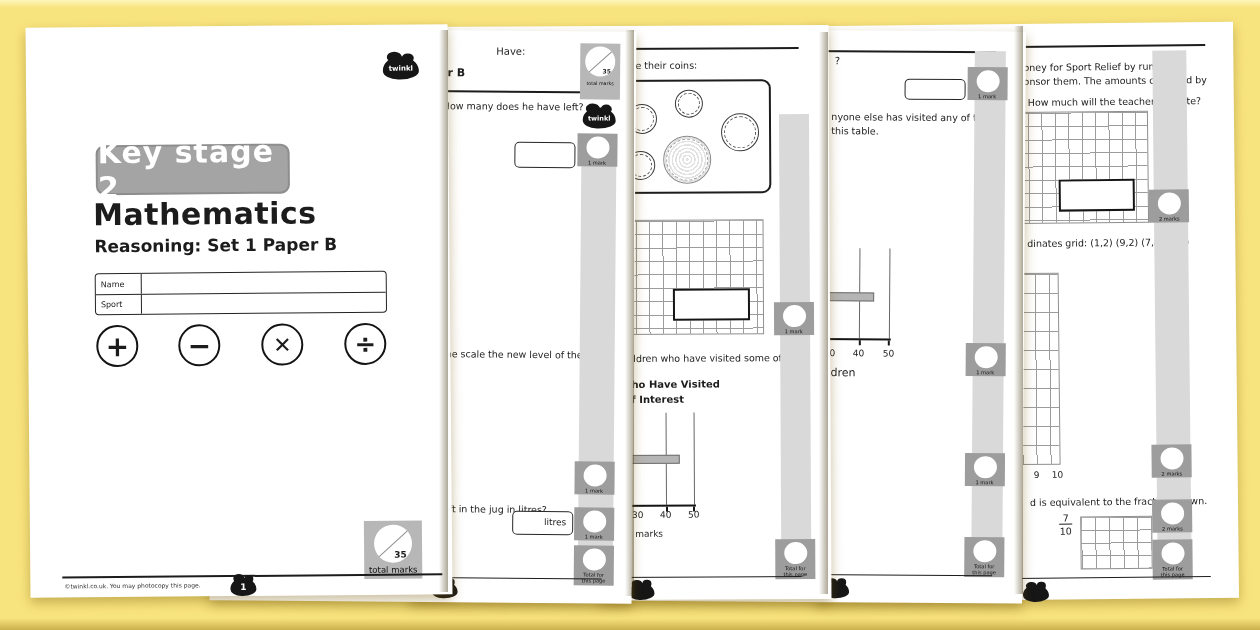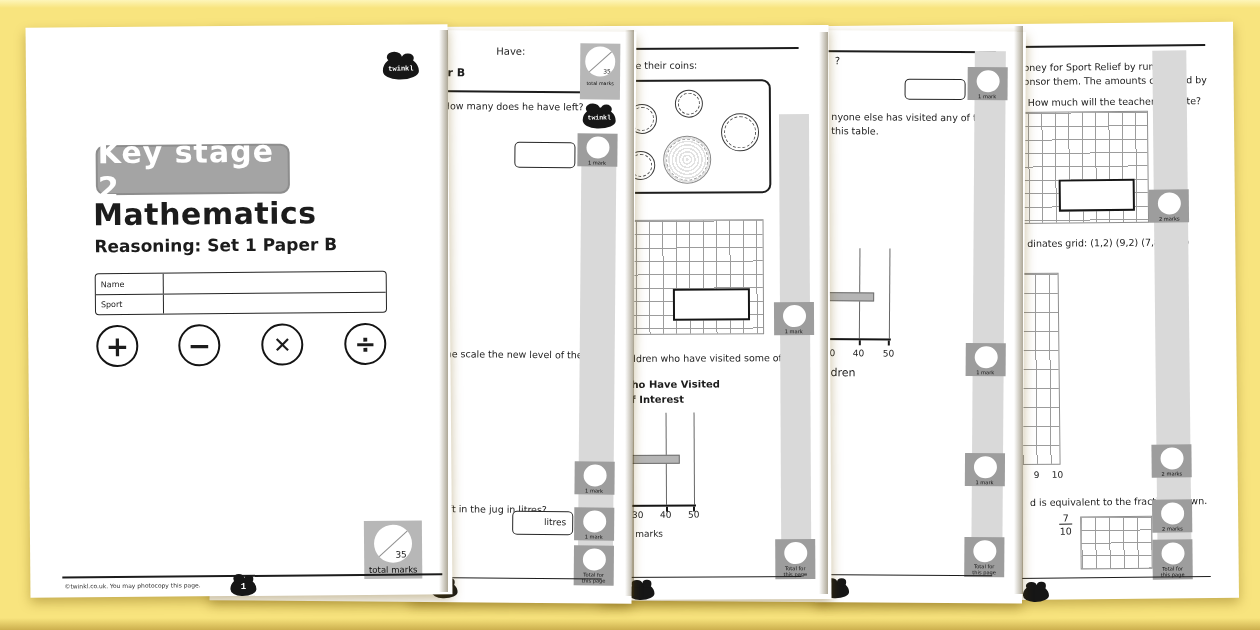--- a/index.html
+++ b/index.html
@@ -15,44 +15,44 @@
   .rule{position:absolute;height:1.6px;background:#1c1c1c;}
   .abox{position:absolute;border:1.8px solid #262626;border-radius:5px;background:#fff;}
   .strip{position:absolute;background:#d9d9d9;}
   .markbox{position:absolute;width:40px;background:#9d9d9d;display:flex;flex-direction:column;
            align-items:center;padding-top:3px;box-sizing:border-box;}
   .markbox .circ{width:23px;height:23px;border-radius:50%;background:#fff;}
   .markbox .cap{font-size:6px;line-height:7px;color:#101010;text-align:center;margin-top:1px;
                 transform:scale(.85);transform-origin:center top;}
   .tmbox{position:absolute;background:#b7b7b7;display:flex;flex-direction:column;align-items:center;
          box-sizing:border-box;}
-  .slashcircle{position:relative;background:#fff;border-radius:50%;overflow:hidden;}
+  .slashcircle{position:relative;background:#fff;border-radius:50%;overflow:hidden;font-weight:bold;}
   .slashcircle .slash{position:absolute;left:-10%;right:-10%;top:50%;height:1.4px;background:#8f8f8f;
          transform:rotate(-42deg);}
   .slashcircle .val{position:absolute;right:14%;bottom:8%;font-size:9px;color:#1c1c1c;}
   .tmcap{color:#101010;text-align:center;}
   .cloud{position:absolute;background:#161616;border-radius:48% 52% 55% 45%/62% 66% 38% 40%;
          display:flex;align-items:center;justify-content:center;color:#fff;}
   .cloud::before{content:"";position:absolute;width:42%;height:48%;background:#161616;
          border-radius:50%;top:-20%;left:10%;}
   .cloud::after{content:"";position:absolute;width:34%;height:42%;background:#161616;
          border-radius:50%;top:-15%;right:13%;}
-  .cloud span{position:relative;z-index:1;font-family:Liberation Mono, monospace;}
+  .cloud span{position:relative;z-index:1;}
   .grid{position:absolute;border:1px solid #8f8f8f;background-color:#fff;
         background-image:repeating-linear-gradient(to right,#9c9c9c 0 1px,transparent 1px 13.4px),
                          repeating-linear-gradient(to bottom,#9c9c9c 0 1px,transparent 1px 13.4px);}
   .boldrect{position:absolute;border:2.2px solid #151515;background:#fff;}
   .opcircle{position:absolute;width:38px;height:38px;border:2.4px solid #141414;border-radius:50%;
         display:flex;align-items:center;justify-content:center;background:#fff;}
   .badge{position:absolute;background:#a4a4a4;border:2.5px solid #8d8d8d;border-radius:9px;
         display:flex;align-items:center;justify-content:center;color:#fff;}
   .ntable{position:absolute;border:1.6px solid #242424;border-radius:4px;overflow:hidden;background:#fff;}
   .ntable .row{display:flex;height:20px;box-sizing:border-box;}
   .ntable .row+.row{border-top:1.4px solid #242424;}
-  .ntable .lbl{width:68px;border-right:1.4px solid #242424;font-size:8px;display:flex;
+  .ntable .lbl{width:46px;border-right:1.4px solid #242424;font-size:8px;display:flex;
         align-items:center;padding-left:5px;box-sizing:border-box;}
   .vgrid{position:absolute;width:1px;background:#666;}
   .axis{position:absolute;height:2px;background:#151515;}
   .tickmark{position:absolute;width:1.6px;height:5px;background:#151515;}
   .bar{position:absolute;height:9px;background:#b5b5b5;border:1px solid #6f6f6f;box-sizing:border-box;}
   .coin{position:absolute;border-radius:50%;border:1.6px solid #3a3a3a;background:#fff;box-sizing:border-box;}
   .coin::before{content:"";position:absolute;inset:2px;border:1px dashed #585858;border-radius:50%;}
   .coin.texture{background:repeating-radial-gradient(circle at 50% 50%,#e2e2e2 0 1.5px,#fff 1.5px 3.5px);
         border-color:#8a8a8a;}
   .coin.texture::before{border-color:#9a9a9a;}

